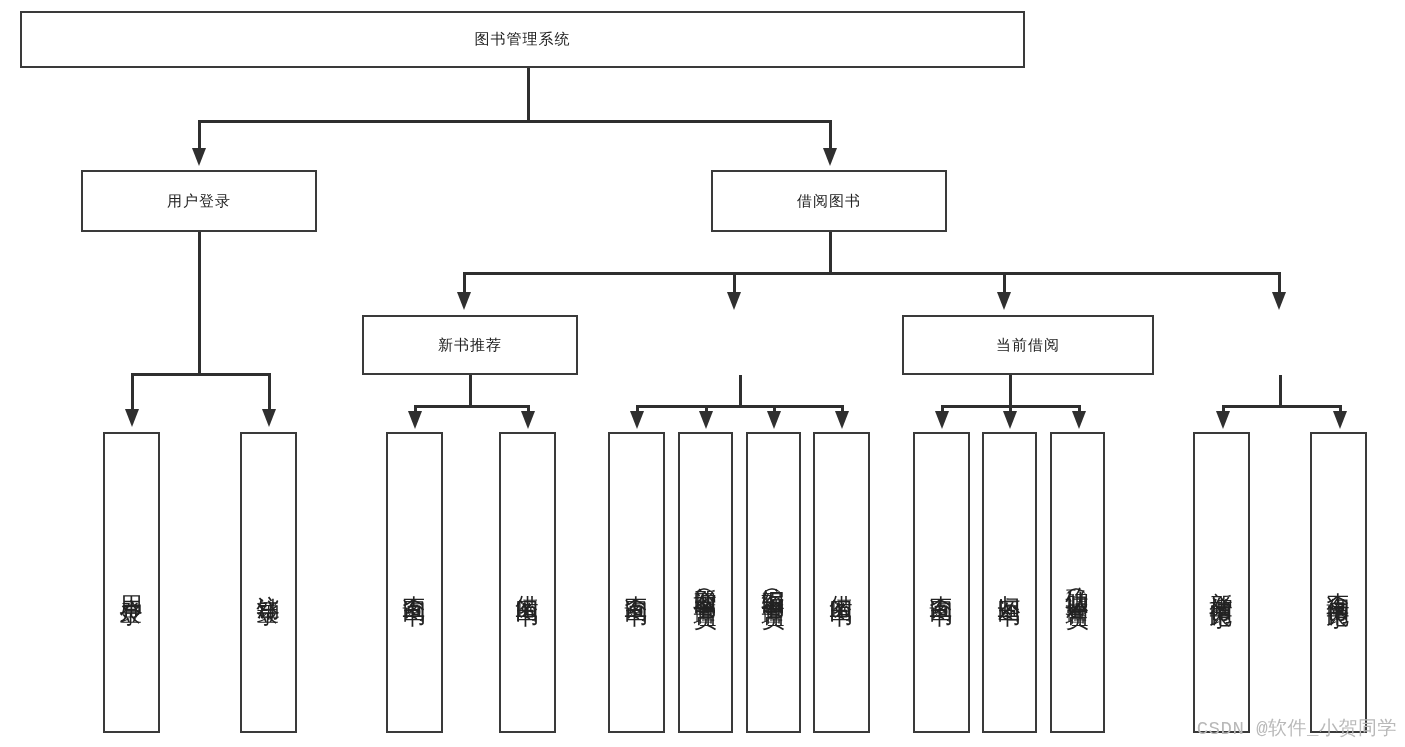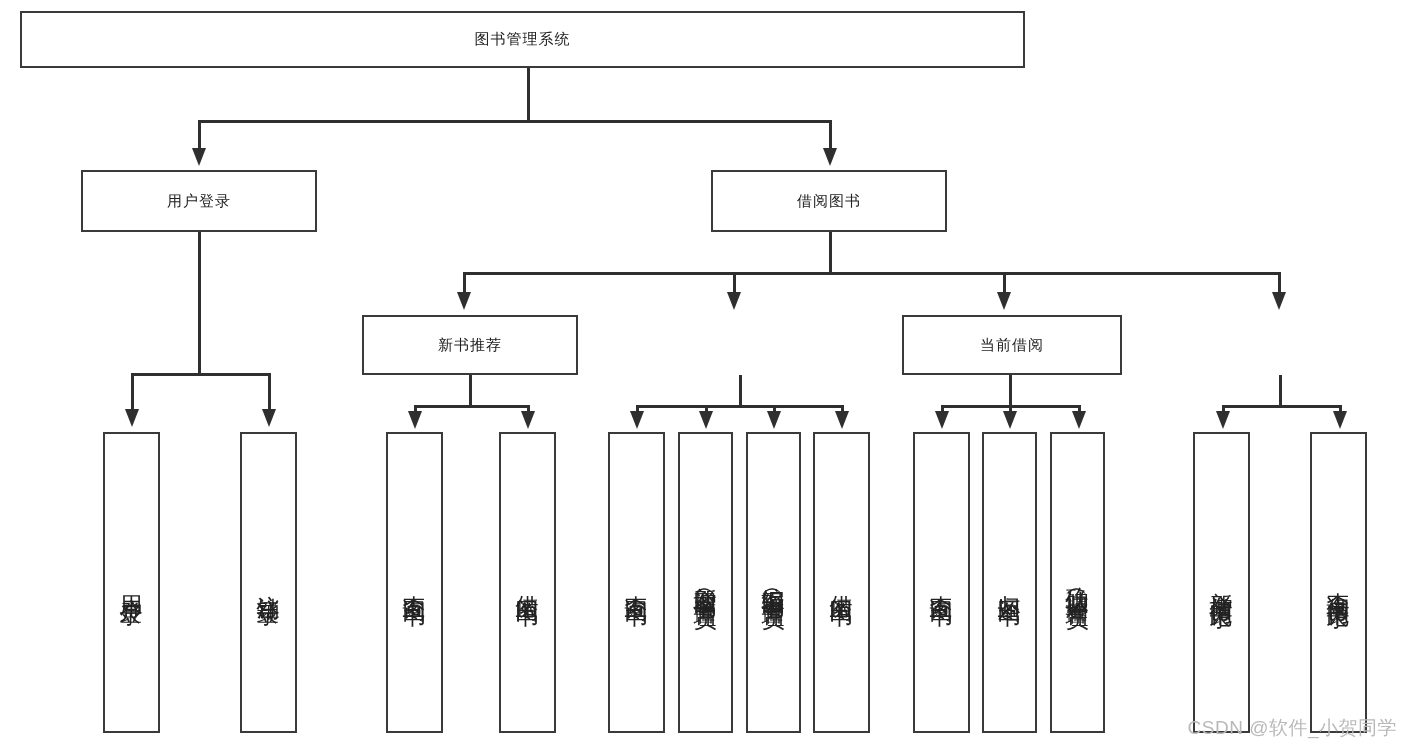--- a/index.html
+++ b/index.html
@@ -58,21 +58,21 @@
     border-left: 7.5px solid transparent;
     border-right: 7.5px solid transparent;
     border-top: 18px solid #2f2f2f;
   }
   #watermark {
     position: absolute;
     right: 8px;
     bottom: 6px;
     font-size: 19px;
     color: #b9b9b9;
-    font-family: Liberation Sans, sans-serif;
+    font-family: Liberation Mono, monospace;
     white-space: nowrap;
     letter-spacing: 0.5px;
   }
 </style>
 </head>
 <body>
 
 <div id="canvas">
 
   <div class="node horiz" style="left:20px; top:11px; width:1005px; height:57px;">
@@ -111,21 +111,21 @@
   <div class="edge v" style="left:733px; top:272px; height:22px;"></div>
   <div class="arrow" style="left:727px; top:292px;"></div>
   <div class="edge v" style="left:1003px; top:272px; height:22px;"></div>
   <div class="arrow" style="left:997px; top:292px;"></div>
   <div class="edge v" style="left:1278px; top:272px; height:22px;"></div>
   <div class="arrow" style="left:1272px; top:292px;"></div>
 
   <div class="node horiz" style="left:362px; top:315px; width:216px; height:60px;">
     <span>新书推荐</span>
   </div>
-  <div class="node horiz" style="left:902px; top:315px; width:220px; height:60px;">
+  <div class="node horiz" style="left:902px; top:315px; width:252px; height:60px;">
     <span>当前借阅</span>
   </div>
 
   <div class="edge v" style="left:469px; top:375px; height:30px;"></div>
   <div class="edge h" style="left:414px; top:405px; width:113px;"></div>
   <div class="edge v" style="left:414px; top:405px; height:8px;"></div>
   <div class="arrow" style="left:408px; top:411px;"></div>
   <div class="edge v" style="left:527px; top:405px; height:8px;"></div>
   <div class="arrow" style="left:521px; top:411px;"></div>
 

